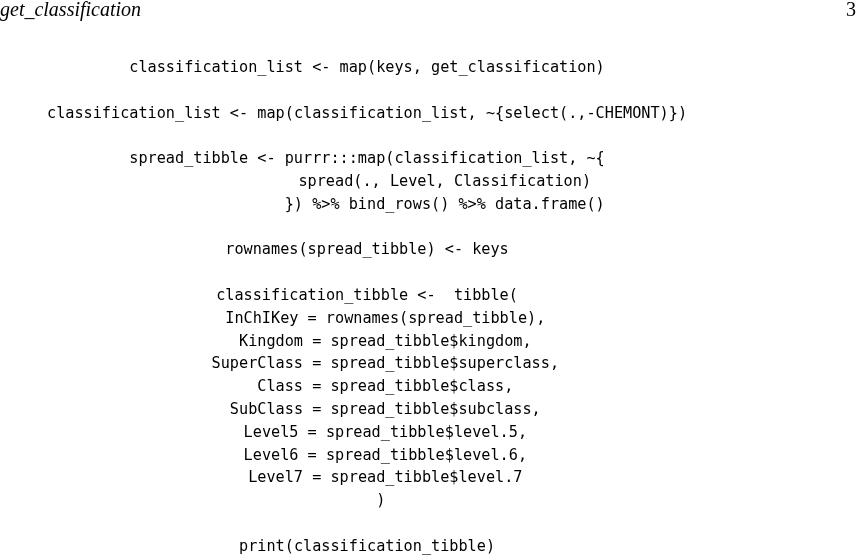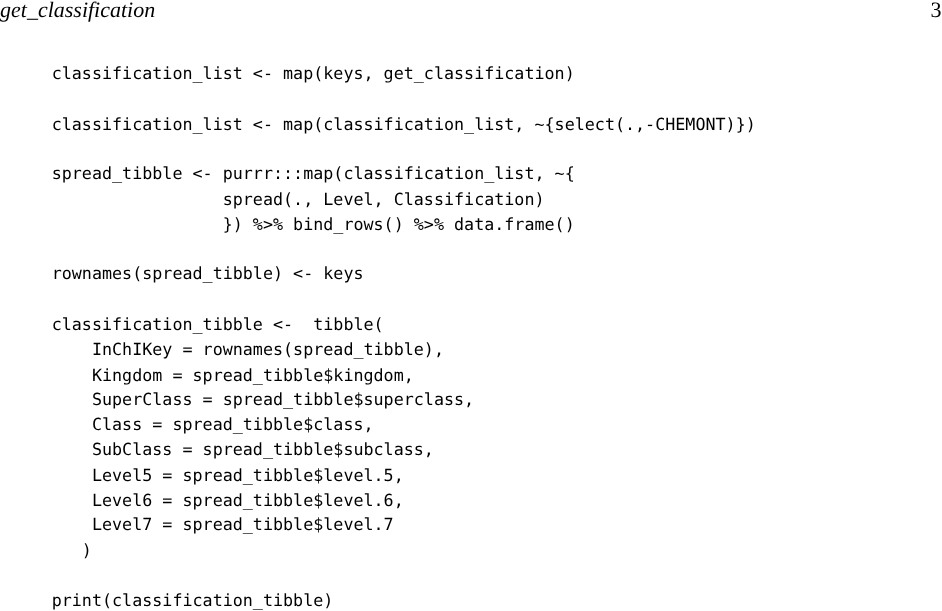--- a/index.html
+++ b/index.html
@@ -39,20 +39,21 @@
       margin: 0;
       font-family: "DejaVu Sans Mono", "Liberation Mono", monospace;
       font-size: 15.2px;
       line-height: 22.8px;
       letter-spacing: 0px;
     }
     .code-line {
       display: block;
       white-space: pre;
       height: 22.8px;
+      text-align: center;
     }
   </style>
 </head>
 <body>
 
 <div>
   <span class="header-title">get_classification</span>
   <span class="page-number">3</span>
 </div>
 

